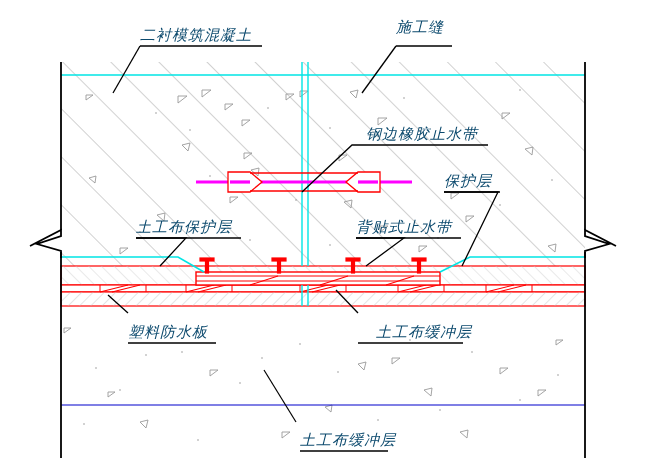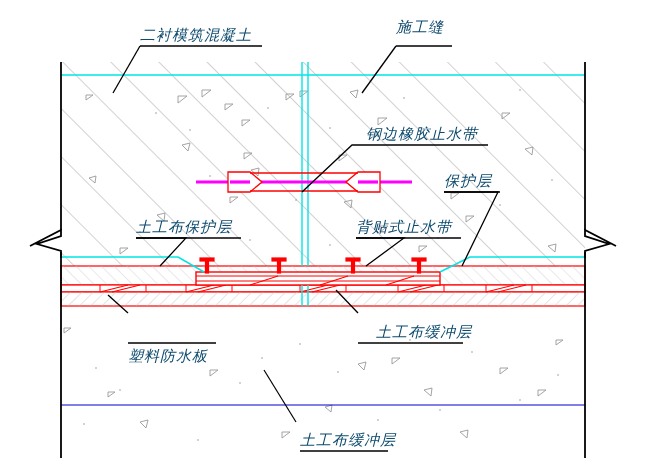--- a/index.html
+++ b/index.html
@@ -253,17 +253,17 @@
         <line x1="300" x2="388" y1="451" y2="451" stroke="#000" stroke-width="1.4"></line>
       </g>
   </svg>
 
   <div class="lbl" style="left:140px;top:28px;">二衬模筑混凝土</div>
   <div class="lbl" style="left:396px;top:20px;">施工缝</div>
   <div class="lbl" style="left:366px;top:127px;text-align:center;">钢边橡胶止水带</div>
   <div class="lbl" style="left:444px;top:174px;">保护层</div>
   <div class="lbl" style="left:356px;top:220px;">背贴式止水带</div>
   <div class="lbl" style="left:136px;top:220px;">土工布保护层</div>
-  <div class="lbl" style="left:128px;top:325px;margin-top:24px;">塑料防水板</div>
+  <div class="lbl" style="left:128px;top:325px;">塑料防水板</div>
   <div class="lbl" style="left:376px;top:325px;">土工布缓冲层</div>
   <div class="lbl" style="left:300px;top:433px;">土工布缓冲层</div>
 
 </div>
 
 </body></html>

